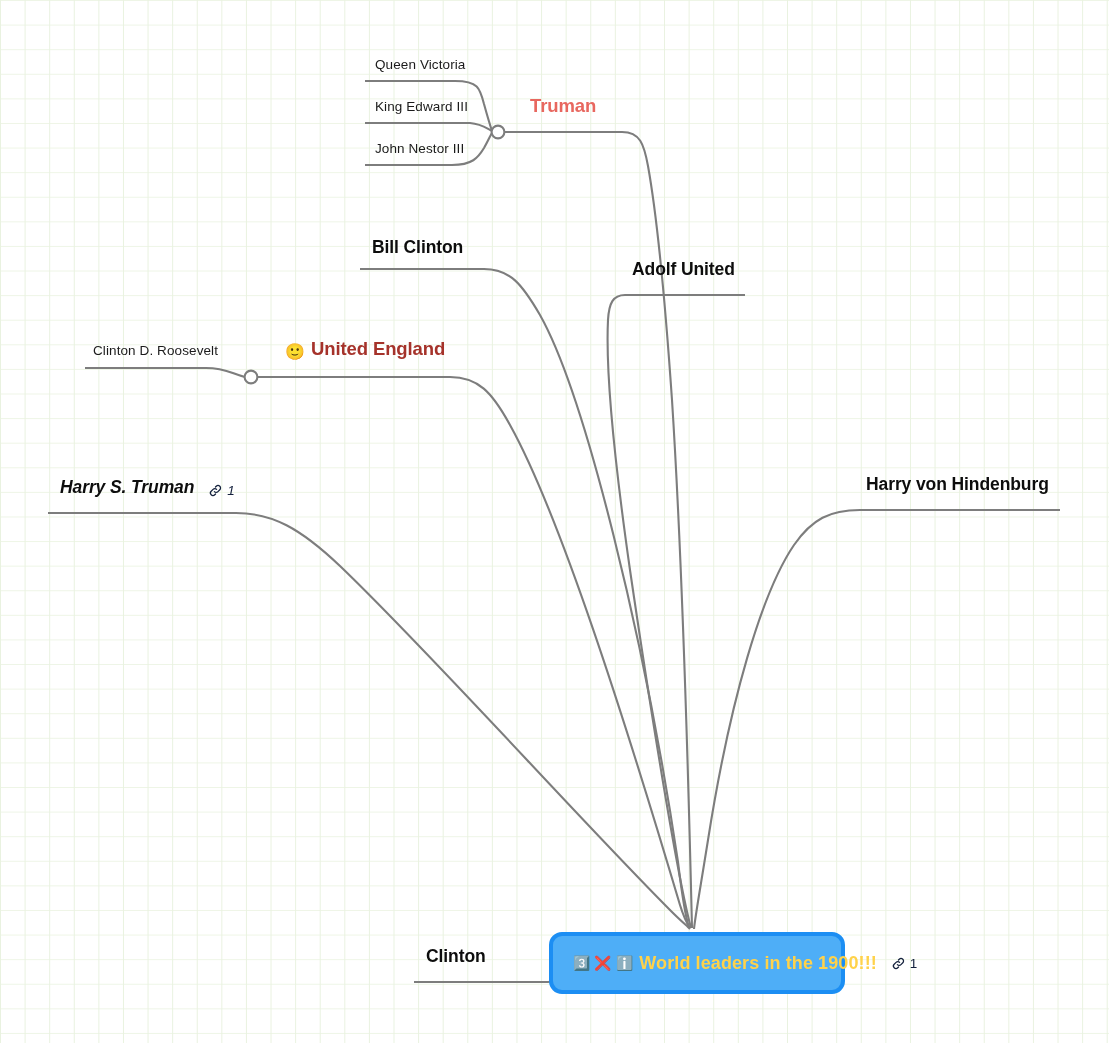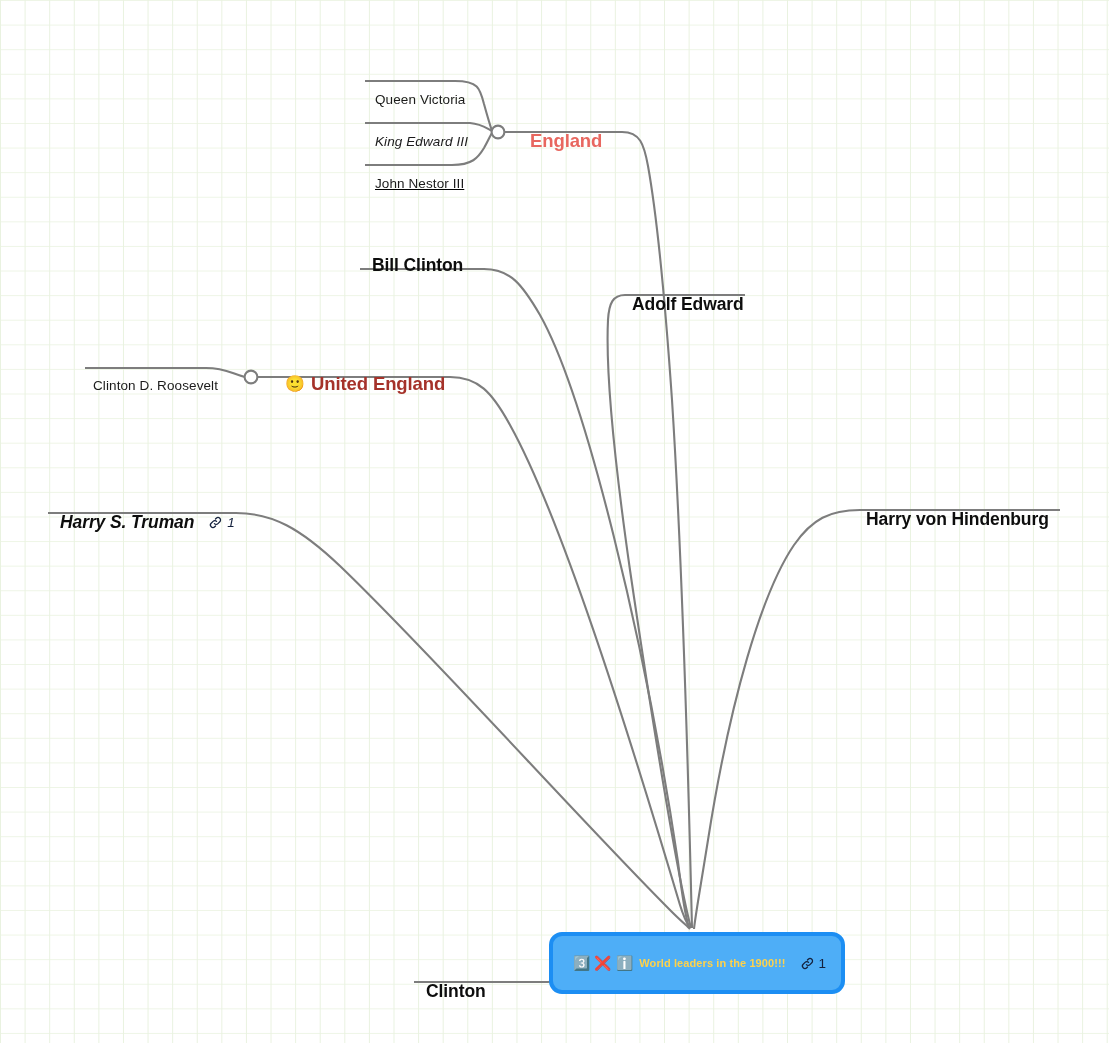--- a/index.html
+++ b/index.html
@@ -25,22 +25,21 @@
     position: absolute;
     left: 0; top: 0;
     width: 1109px;
     height: 1043px;
     pointer-events: none;
   }
   .node {
     position: absolute;
     white-space: nowrap;
     display: flex;
-    align-items: center;
-    margin-top: 35px;
+    align-items: flex-end;
   }
   .node-label {
     display: inline-block;
   }
   
   .lvl-leaf .node-label {
     font-size: 13.5px;
     font-weight: 400;
     color: #1b1b1b;
     letter-spacing: 0.1px;
@@ -84,21 +83,21 @@
     border: 4px solid #1c8ef3;
     border-radius: 13px;
     box-sizing: border-box;
     display: flex;
     align-items: center;
     padding: 0 20px;
     height: 62px;
     white-space: nowrap;
   }
   .node-selected .sel-text {
-    font-size: 11px;
+    font-size: 18px;
     font-weight: 700;
     color: #ffd24a;
     letter-spacing: 0.1px;
   }
   .node-selected .emoji {
     font-size: 14px;
     margin-right: 2px;
   }
   .sel-emojis { margin-right: 4px; display: inline-flex; align-items: center; gap: 2px;}
 </style>
@@ -141,38 +140,38 @@
                C762,592 730,700 708,840 C700,890 695,918 694,929"></path>
 
       <path d="M414,982 L540,982 C552,982 556,982 560,981"></path>
     </g>
   </svg>
 
   <div class="node lvl-leaf" style="left:375px; top:57px;">
     <span class="node-label">Queen Victoria</span>
   </div>
 
-  <div class="node lvl-leaf" style="left:375px; top:99px;font-style:italic;">
+  <div class="node lvl-leaf" style="left:375px; top:99px;">
     <span class="node-label">King Edward III</span>
   </div>
 
-  <div class="node lvl-leaf" style="left:375px; top:141px;text-decoration:underline;">
+  <div class="node lvl-leaf" style="left:375px; top:141px;">
     <span class="node-label">John Nestor III</span>
   </div>
 
   <div class="node lvl-accent" style="left:530px; top:95px; color:#e8675f;">
-    <span class="node-label">England</span>
-  </div>
-
-  <div class="node lvl-mid" style="left:372px; top:220px;">
+    <span class="node-label">Truman</span>
+  </div>
+
+  <div class="node lvl-mid" style="left:372px; top:237px;">
     <span class="node-label">Bill Clinton</span>
   </div>
 
   <div class="node lvl-mid" style="left:632px; top:259px;">
-    <span class="node-label">Adolf Edward</span>
+    <span class="node-label">Adolf United</span>
   </div>
 
   <div class="node lvl-leaf" style="left:93px; top:343px;">
     <span class="node-label">Clinton D. Roosevelt</span>
   </div>
 
   <div class="node lvl-accent" style="left:285px; top:338px; color:#a5322a;">
     <span class="emoji">🙂</span>
     <span class="node-label">United England</span>
   </div>

